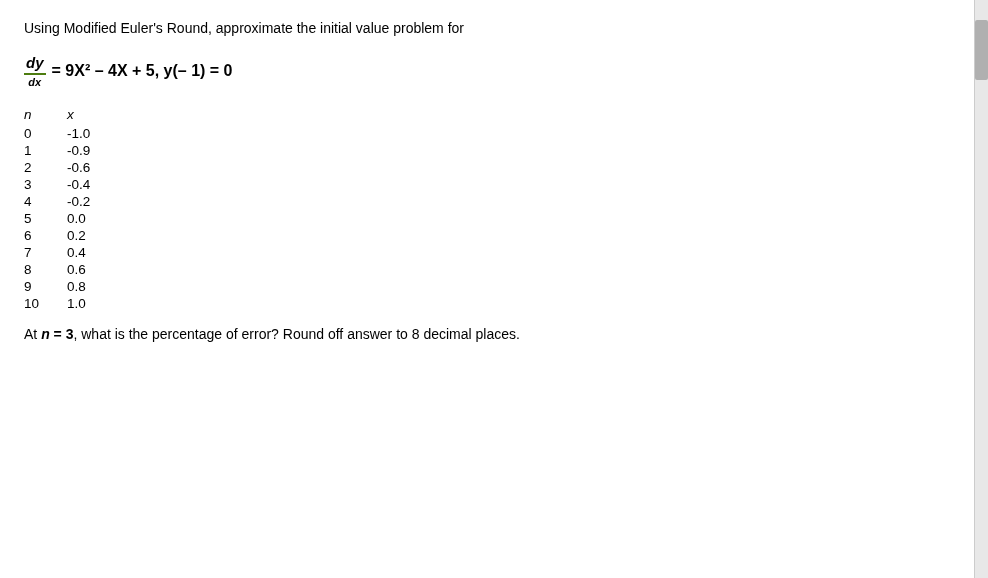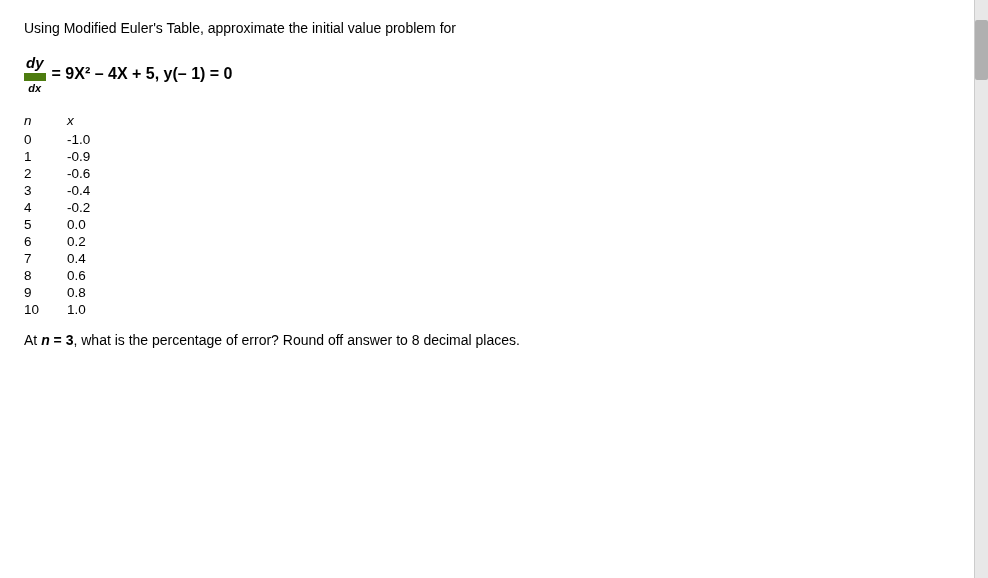--- a/index.html
+++ b/index.html
@@ -69,21 +69,21 @@
       align-items: center;
       margin-right: 6px;
       font-weight: bold;
       font-size: 16px;
     }
 
     .fraction .numerator {
       font-style: italic;
       font-size: 15px;
       font-weight: bold;
-      border-bottom: 8px solid #4d7c0f;
+      border-bottom: 2px solid #4d7c0f;
       padding: 0 2px 1px 2px;
       line-height: 1.1;
     }
 
     .fraction .denominator {
       font-style: italic;
       font-size: 11px;
       font-weight: bold;
       padding: 1px 2px 0 2px;
       line-height: 1.1;
@@ -140,21 +140,21 @@
       font-weight: bold;
     }
   </style>
 </head>
 <body>
 
 <div class="page-container">
   <div class="content-area">
 
     <p class="intro-text">
-      <span>Using  Modified  Euler's  Table,  approximate  the  initial  value  problem  for</span><br>
+      <span>Using  Modified  Euler's  Round,  approximate  the  initial  value  problem  for</span><br>
     </p>
 
     <div class="equation-block">
       <div class="fraction">
         <span class="numerator">dy</span>
         <span class="denominator">dx</span>
       </div>
       <span class="equation-rhs">= 9X² – 4X + 5,  y(– 1) = 0</span>
     </div>
 

